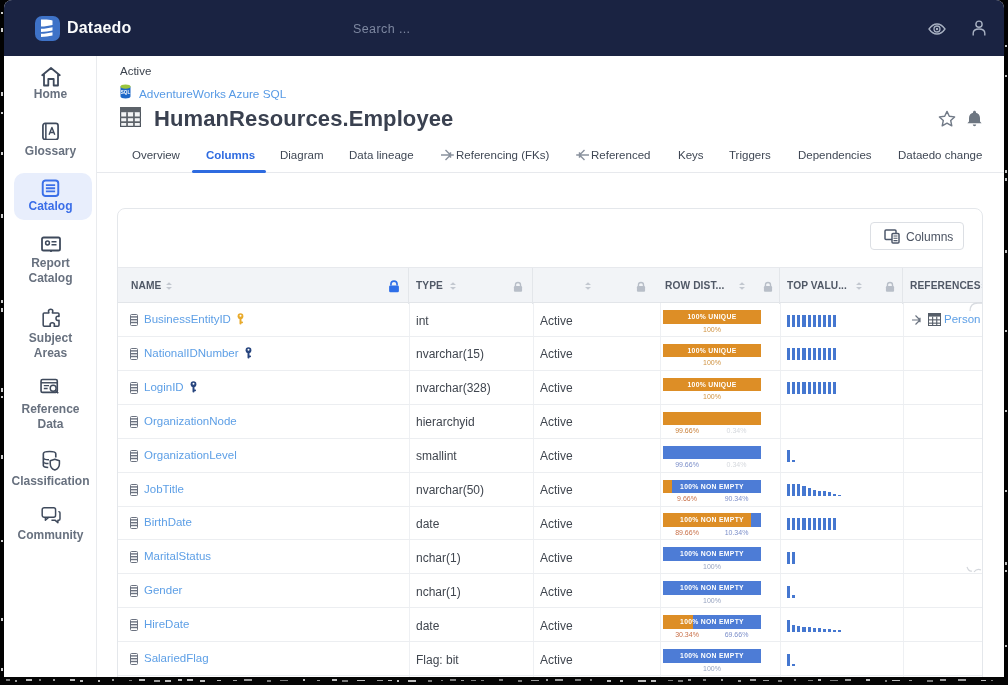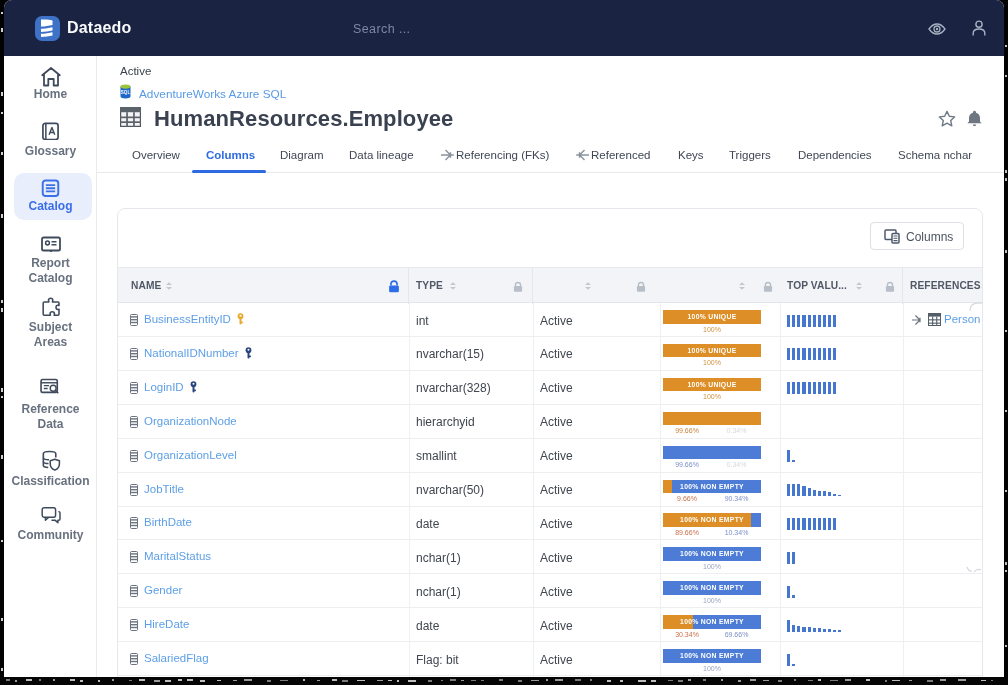--- a/index.html
+++ b/index.html
@@ -106,21 +106,21 @@
         </svg>
       Catalog</div>
     <div class="sitem" style="top:179px">
       <svg style="margin-bottom:4px" width="22" height="17" viewBox="0 0 22 17">
           <rect x="2" y="2.5" width="18" height="13" rx="1.6" fill="none" stroke="#3f4a5c" stroke-width="1.8"></rect>
           <circle cx="7.5" cy="8" r="1.9" fill="none" stroke="#3f4a5c" stroke-width="1.5"></circle>
           <path d="M11.5 6.8 L16.5 6.8 M11.5 9.8 L16.5 9.8" stroke="#3f4a5c" stroke-width="1.5"></path>
           <path d="M11 15.5 L11 19" stroke="#3f4a5c" stroke-width="1.8"></path>
         </svg>
       Report<br>Catalog</div>
-    <div class="sitem" style="top:241px">
+    <div class="sitem" style="top:252px">
       <svg style="margin-bottom:3.4px" width="22" height="20" viewBox="0 0 22 22">
           <path d="M8.2 3.4 C8.2 2.2 9.3 1.4 10.6 1.4 C11.9 1.4 13 2.2 13 3.4 C13 3.9 12.8 4.3 12.6 4.7 L12.6 5.4 L18.6 5.4 C19.3 5.4 19.8 5.9 19.8 6.6 L19.8 9.4 C19.4 9.2 19 9 18.5 9 C17.3 9 16.5 10.1 16.5 11.4 C16.5 12.7 17.3 13.8 18.5 13.8 C19 13.8 19.4 13.6 19.8 13.4 L19.8 18.8 C19.8 19.5 19.3 20 18.6 20 L14.4 20 C14.6 19.6 14.8 19.1 14.8 18.6 C14.8 17.3 13.7 16.3 12.4 16.3 C11.1 16.3 10 17.3 10 18.6 C10 19.1 10.2 19.6 10.4 20 L3.6 20 C2.9 20 2.4 19.5 2.4 18.8 L2.4 6.6 C2.4 5.9 2.9 5.4 3.6 5.4 L8.6 5.4 L8.6 4.7 C8.4 4.3 8.2 3.9 8.2 3.4 Z" fill="none" stroke="#3f4a5c" stroke-width="1.7" stroke-linejoin="round"></path>
         </svg>
       Subject<br>Areas</div>
     <div class="sitem" style="top:322px">
       <svg style="margin-bottom:2.5px" width="23" height="21" viewBox="0 0 23 22">
           <rect x="1.6" y="1.6" width="17" height="13.5" rx="1.6" fill="none" stroke="#3f4a5c" stroke-width="1.7"></rect>
           <path d="M1.6 5 L18.6 5" stroke="#3f4a5c" stroke-width="1.5"></path>
           <path d="M4.5 8 L10 8 M4.5 11 L8.5 11" stroke="#3f4a5c" stroke-width="1.5"></path>
           <circle cx="14.3" cy="10.7" r="3.1" fill="#fff" stroke="#3f4a5c" stroke-width="1.5"></circle>
@@ -173,38 +173,41 @@
     <path d="M1 6 L10.5 6 M10.5 6 L5.5 1 M10.5 6 L5.5 11 M10.5 3.2 L10.5 8.8 M13.8 6 L10.5 6" stroke="#8a929e" stroke-width="1.4" fill="none"></path>
   </svg>
   <div class="tab" style="left:452px">Referencing (FKs)</div>
   <svg class="abs" style="left:571px;top:149px" width="15" height="12" viewBox="0 0 15 12">
     <path d="M14 6 L4.5 6 M4.5 6 L9.5 1 M4.5 6 L9.5 11 M4.5 3.2 L4.5 8.8 M1.2 6 L4.5 6" stroke="#8a929e" stroke-width="1.4" fill="none"></path>
   </svg>
   <div class="tab" style="left:587px">Referenced</div>
   <div class="tab" style="left:674px">Keys</div>
   <div class="tab" style="left:725px">Triggers</div>
   <div class="tab" style="left:794px">Dependencies</div>
-  <div class="tab" style="left:894px">Schema nchar</div>
+  <div class="tab" style="left:894px">Dataedo change</div>
   <div id="tabline"></div>
   <div id="tabunder"></div>
   <div id="card">
     <div id="colbtn">
       <svg style="position:absolute;left:13px;top:6px" width="16" height="15" viewBox="0 0 16 15">
         <rect x="1" y="1" width="11" height="9.5" rx="1" fill="none" stroke="#4e586b" stroke-width="1.5"></rect>
         <rect x="8" y="4.5" width="7" height="9.5" rx="1" fill="#fff" stroke="#4e586b" stroke-width="1.5"></rect>
         <path d="M9.5 7 L13.5 7 M9.5 9.3 L13.5 9.3 M9.5 11.6 L13.5 11.6" stroke="#4e586b" stroke-width="1.1"></path>
       </svg>
       <span>Columns</span>
     </div>
     <div id="thead">
       <div class="hcell" style="left:0;width:291px">
           <span class="htxt" style="left:13px">NAME</span>
         </div>
       <div class="hcell" style="left:291px;width:124px">
           <span class="htxt" style="left:7px">TYPE</span>
+        </div>
+      <div class="hcell" style="left:542px;width:120px">
+          <span class="htxt" style="left:5px">ROW DIST...</span>
         </div>
       <div class="hcell" style="left:785px;width:81px;border-right:none">
           <span class="htxt" style="left:7px">REFERENCES</span>
         </div>
       <div class="hcell" style="left:662px;width:123px">
           <span class="htxt" style="left:7px">TOP VALU...</span>
         </div>
       <svg class="sorti" style="left:47px" width="8" height="8" viewBox="0 0 8 8">
           <path d="M4 0.3 L7 3.1 L1 3.1 Z M4 7.7 L1 4.9 L7 4.9 Z" fill="#c3c8d0"></path>
         </svg>

